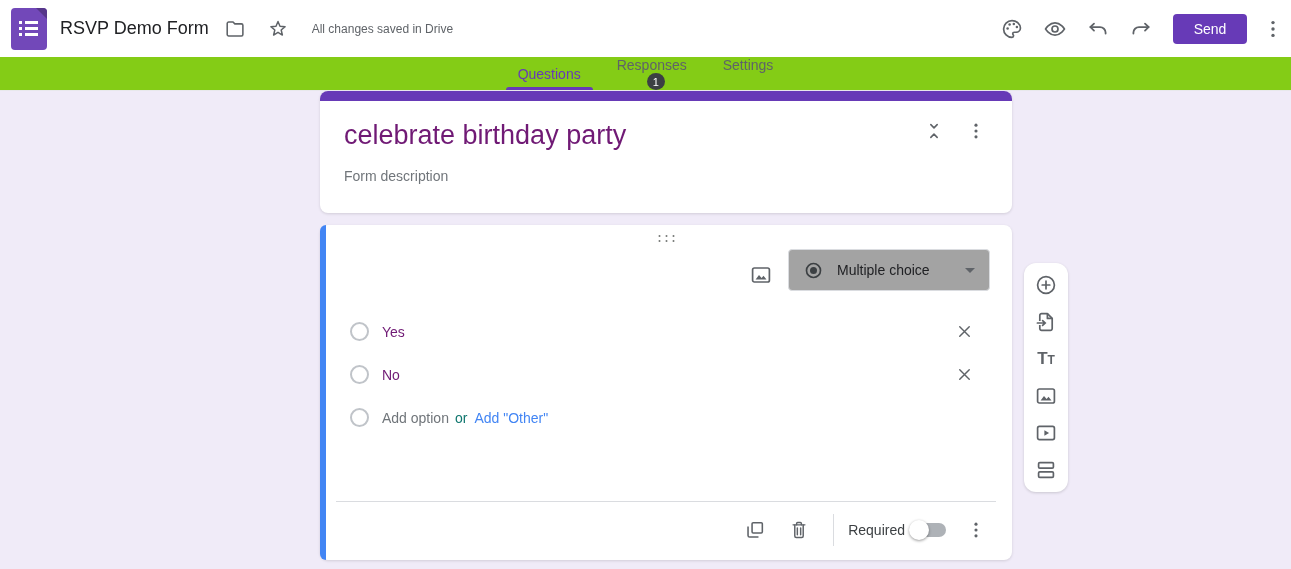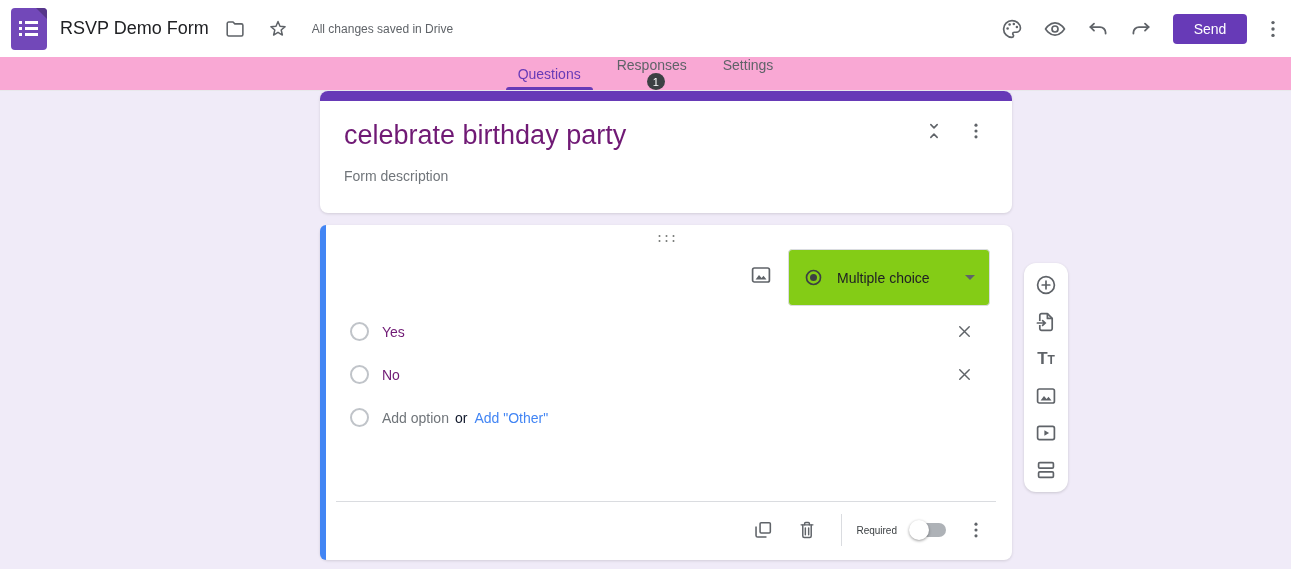--- a/index.html
+++ b/index.html
@@ -15,21 +15,21 @@
   .forms-logo .dot { width:3px; height:3px; background:#fff; margin-right:3px; }
   .forms-logo .bar { width:13px; height:3px; background:#fff; }
   .doc-title { font-size:18px; color:#202124; margin-left:13px; white-space:nowrap; }
   .tb-iconbtn { width:36px; height:36px; display:flex; align-items:center; justify-content:center; border-radius:50%; cursor:pointer; flex:0 0 auto; }
   .saved-status { font-size:12px; color:#5f6368; margin-left:16px; white-space:nowrap; }
   .topbar-right { margin-left:auto; display:flex; align-items:center; }
   .tb-iconbtn + .tb-iconbtn { margin-left:7px; }
   .send-btn { background:#673ab7; color:#fff; font-size:14px; font-weight:500; border:none; border-radius:4px; width:74px; height:30px; margin:0 12px 0 14px; cursor:pointer; font-family:"Liberation Sans",sans-serif; }
 
   
-  .tabbar { position:absolute; top:57px; left:0; width:100%; height:34px; background:#f9a8d4; border-bottom:1px solid #e8e8ec; display:flex; justify-content:center; z-index:4; }
+  .tabbar { position:absolute; top:57px; left:0; width:100%; height:34px; background:#84cc16; border-bottom:1px solid #e8e8ec; display:flex; justify-content:center; z-index:4; }
   .tab { position:relative; height:100%; display:flex; align-items:center; padding:0 12px; font-size:14px; color:#5f6368; cursor:pointer; }
   .tab.active { color:#673ab7; font-weight:500; }
   .tab.active .underline { position:absolute; left:0; right:0; bottom:0; height:3px; background:#673ab7; border-radius:3px 3px 0 0; }
   .tab + .tab { margin-left:12px;flex-direction:column; }
   .resp-badge { width:18px; height:18px; border-radius:50%; background:#3c4043; color:#fff; font-size:11px; display:flex; align-items:center; justify-content:center; margin-left:8px; }
 
   
   .form-card { position:absolute; left:320px; top:91px; width:692px; height:122px; background:#fff; border-radius:8px; box-shadow:0 1px 3px rgba(0,0,0,.13); }
   .form-card .strip { height:10px; background:#673ab7; border-radius:8px 8px 0 0; }
   .form-title { margin:19px 0 0 24px; font-size:27px; color:#701a75; cursor:text; }
@@ -38,38 +38,38 @@
   .fc-icons .tb-iconbtn + .tb-iconbtn { margin-left:6px; }
 
   .q-card { position:absolute; left:320px; top:225px; width:692px; height:335px; background:#fff; border-radius:8px; box-shadow:0 1px 3px rgba(0,0,0,.13); }
   .q-card .accent { position:absolute; left:0; top:0; bottom:0; width:6px; background:#4285f4; border-radius:8px 0 0 8px; }
   .drag-handle { position:absolute; top:8px; left:50%; transform:translateX(-50%); cursor:grab; }
   .drag-handle .drow { display:flex; }
   .drag-handle .ddot { width:2px; height:2px; border-radius:50%; background:#747775; margin:1.5px 2.5px; }
 
   .q-input { position:absolute; left:28px; top:26px; width:380px; height:49px; background:#f8f9fa; border-bottom:1px solid #646a6e; display:flex; align-items:center; padding-left:13px; font-size:14px; color:#202124; cursor:text; }
   .q-img-btn { position:absolute; left:424px; top:33px; width:34px; height:34px; display:flex; align-items:center; justify-content:center; border-radius:50%; cursor:pointer; }
-  .q-type { position:absolute; left:468px; top:24px; width:202px; height:57px; border:1px solid #dadce0; border-radius:4px; display:flex; align-items:center; padding:0 14px; cursor:pointer; background:#84cc16; }
+  .q-type { position:absolute; left:468px; top:24px; width:202px; height:42px; border:1px solid #dadce0; border-radius:4px; display:flex; align-items:center; padding:0 14px; cursor:pointer; background:#a3a3a3; }
   .q-type .label { font-size:14px; color:#202124; margin-left:13px; flex:1; }
   .caret { width:0; height:0; border-left:5px solid transparent; border-right:5px solid transparent; border-top:5px solid #5f6368; }
 
   .options { position:absolute; left:0; top:85px; width:100%; }
   .opt-row { height:43px; display:flex; align-items:center; position:relative; }
   .radio { width:19px; height:19px; border:2px solid #c0c4c9; border-radius:50%; margin-left:30px; flex:0 0 auto; }
   .opt-label { font-size:14px; color:#701a75; margin-left:13px; cursor:text; }
   .opt-close { position:absolute; right:30px; width:36px; height:36px; display:flex; align-items:center; justify-content:center; border-radius:50%; cursor:pointer; }
   .add-option-label { font-size:14px; color:#70757a; margin-left:13px; cursor:pointer; }
-  .or-label { font-size:14px; color:#0f172a; margin-left:6px; }
+  .or-label { font-size:14px; color:#0f766e; margin-left:6px; }
   .add-other-link { font-size:14px; color:#4285f4; font-weight:500; margin-left:7px; cursor:pointer; }
 
   .q-divider { position:absolute; left:16px; right:16px; top:276px; height:1px; background:#dadce0; }
   .q-footer { position:absolute; right:18px; bottom:11px; height:38px; display:flex; align-items:center; }
   .q-footer .tb-iconbtn + .tb-iconbtn { margin-left:8px; }
   .v-divider { width:1px; height:32px; background:#dadce0; margin:0 14px 0 16px; }
-  .required-label { font-size:10px; color:#3c4043; margin-right:12px; }
+  .required-label { font-size:14px; color:#3c4043; margin-right:4px; }
   .toggle { position:relative; width:37px; height:20px; margin-right:12px; cursor:pointer; }
   .toggle .track { position:absolute; left:3px; top:3px; width:34px; height:14px; border-radius:7px; background:#aeb2b7; }
   .toggle .knob { position:absolute; left:0; top:0; width:20px; height:20px; border-radius:50%; background:#fff; box-shadow:0 1px 3px rgba(0,0,0,.4); }
 
   
   .side-toolbar { position:absolute; left:1024px; top:263px; width:44px; height:229px; background:#fff; border-radius:12px; box-shadow:0 1px 3px rgba(0,0,0,.16); display:flex; flex-direction:column; align-items:center; justify-content:space-evenly; }
   .st-btn { width:30px; height:30px; display:flex; align-items:center; justify-content:center; cursor:pointer; border-radius:50%; }
   .tt-icon { color:#5f6368; font-weight:600; display:flex; align-items:baseline; letter-spacing:0; }
   .tt-big { font-size:17px; }
   .tt-small { font-size:12px; }

